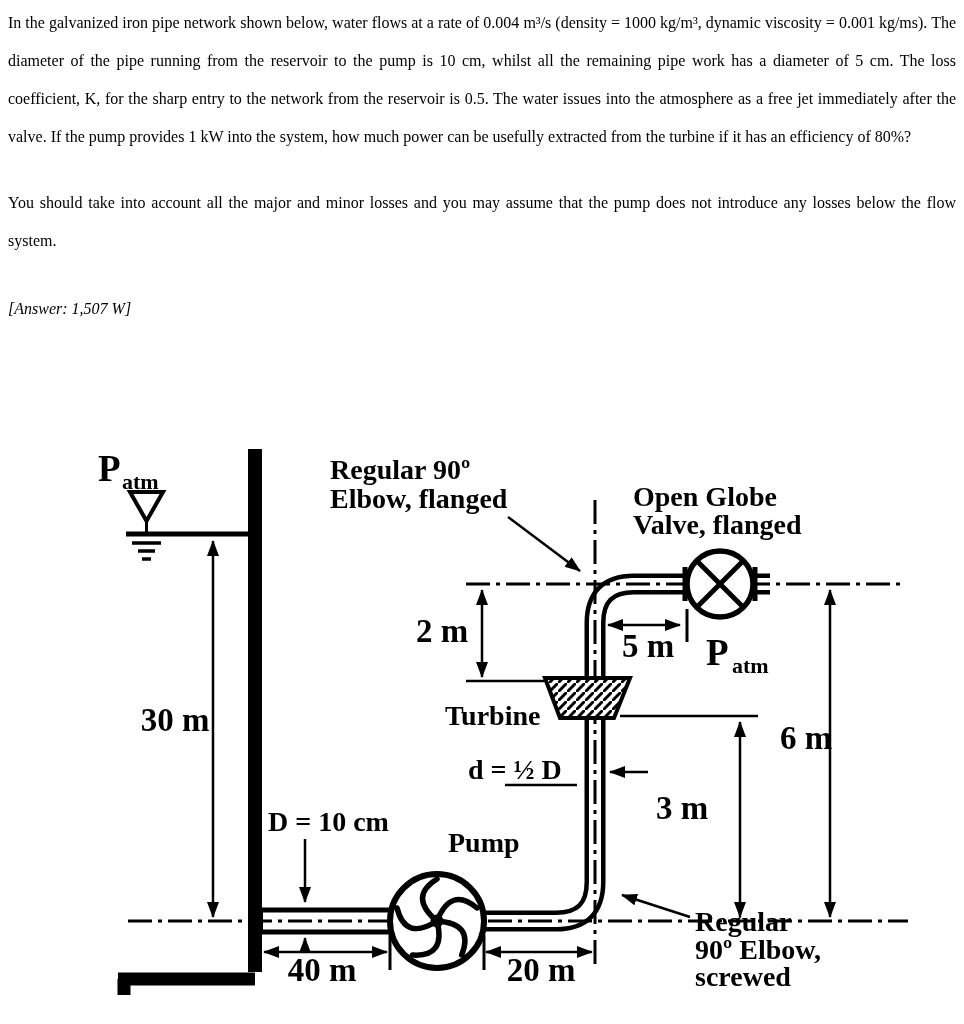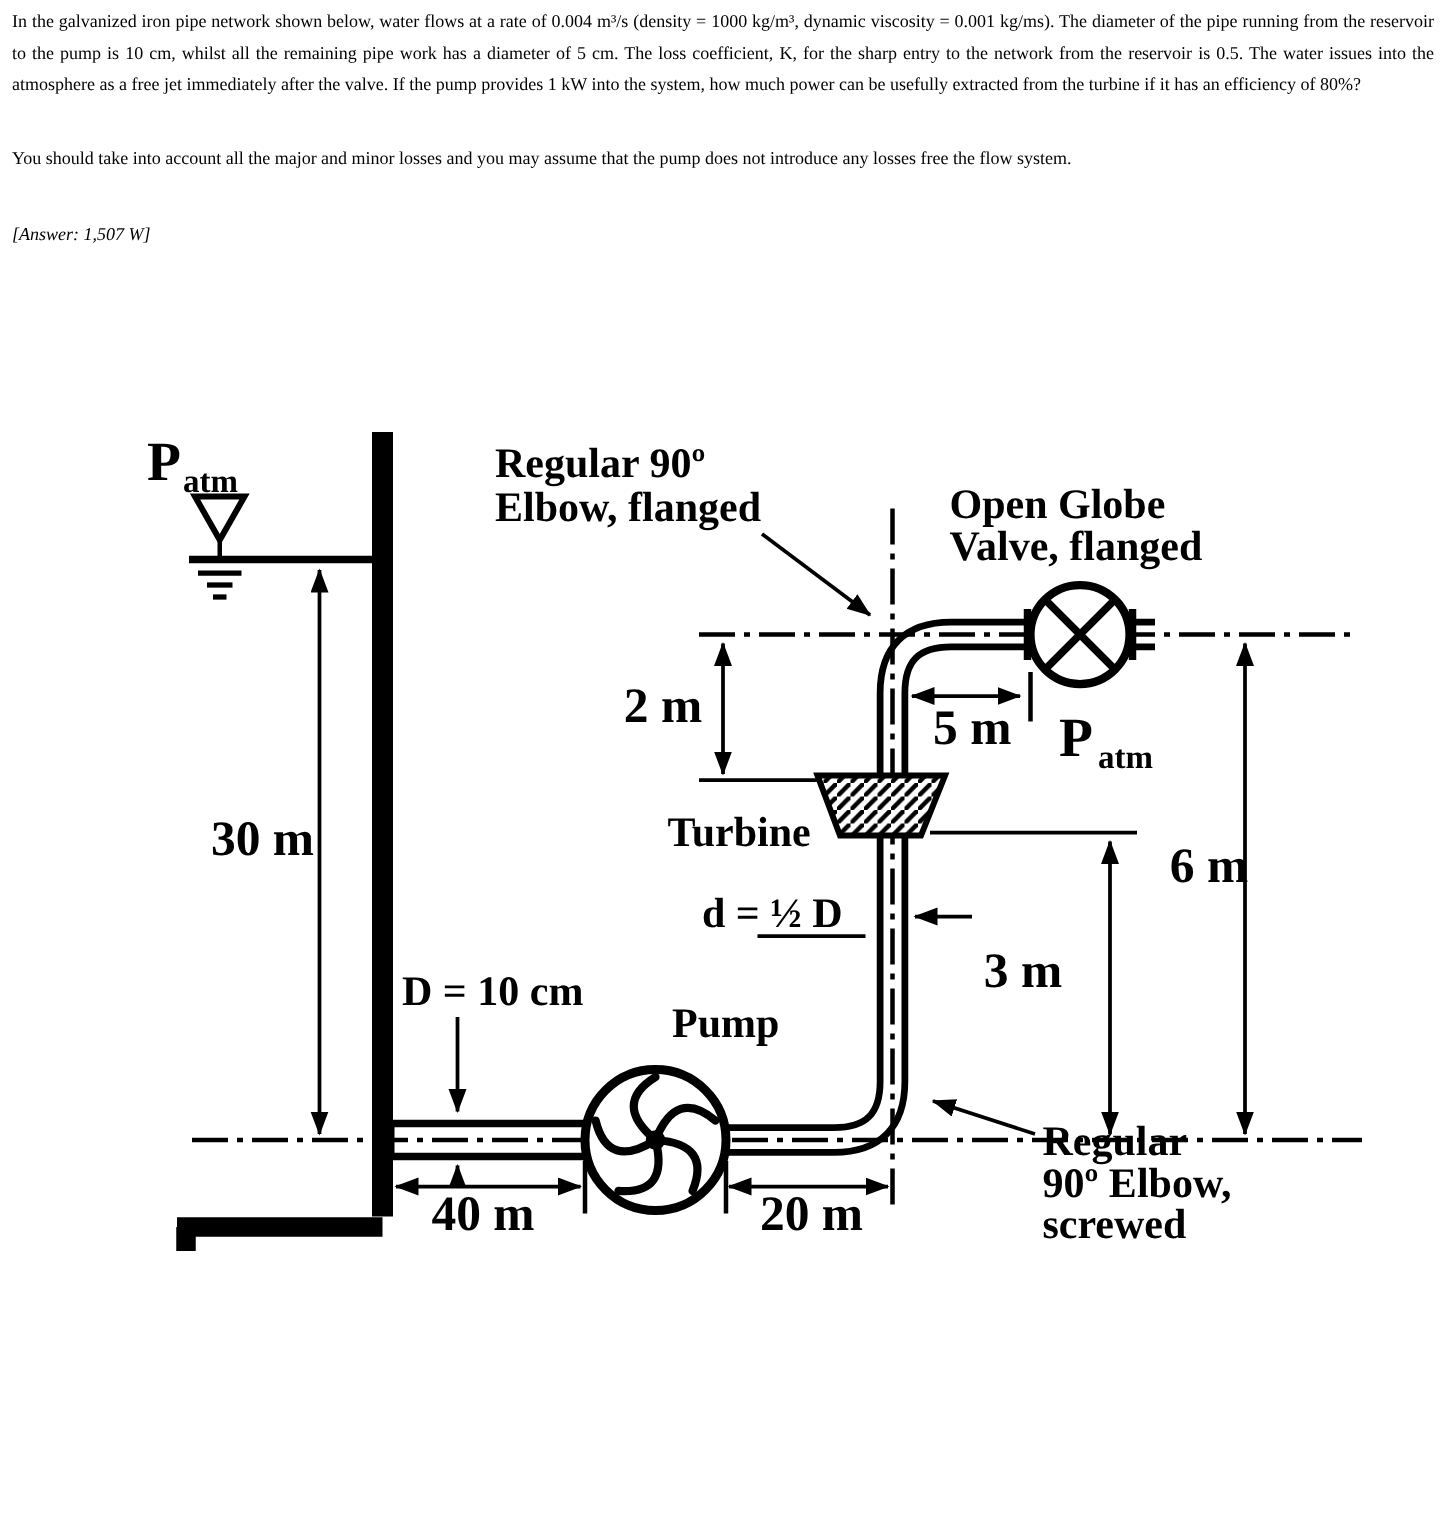--- a/index.html
+++ b/index.html
@@ -3,42 +3,42 @@
 <meta charset="utf-8">
 <style>
   html,body{margin:0;padding:0;background:#ffffff;}
   .page{
     width:964px;height:1024px;background:#ffffff;color:#000;
     font-family:"Liberation Serif", serif;
     overflow:hidden;position:relative;
   }
   .doc{padding:4px 8px 0 8px;}
   .doc p{
-    margin:0;font-size:12px;line-height:21px;text-align:justify;
+    margin:0;font-size:16px;line-height:38px;text-align:justify;
   }
   .doc p.para2{margin-top:28px;}
   .doc p.answer{margin-top:30px;font-style:italic;text-align:left;}
   svg.diagram{display:block;margin-top:108px;}
   svg .lbl{font-family:"Liberation Serif",serif;font-weight:bold;font-size:28px;fill:#000;}
   svg .dim{font-family:"Liberation Serif",serif;font-weight:bold;font-size:33px;fill:#000;}
   svg .psym{font-family:"Liberation Serif",serif;font-weight:bold;font-size:37px;fill:#000;}
   svg .psub{font-family:"Liberation Serif",serif;font-weight:bold;font-size:22px;fill:#000;}
   svg .dimline{stroke:#000;stroke-width:2.5;fill:none;}
   svg .refline{stroke:#000;stroke-width:2.5;fill:none;}
   svg .tick{stroke:#000;stroke-width:3;fill:none;}
   svg .cline{stroke:#000;stroke-width:3;fill:none;stroke-dasharray:24 6 4 6;}
 </style>
 </head>
 <body>
 
 <div class="page">
 
   <div class="doc">
     <p>In the galvanized iron pipe network shown below, water flows at a rate of 0.004 m³/s (density = 1000 kg/m³, dynamic viscosity = 0.001 kg/ms). The diameter of the pipe running from the reservoir to the pump is 10 cm, whilst all the remaining pipe work has a diameter of 5 cm. The loss coefficient, K, for the sharp entry to the network from the reservoir is 0.5. The water issues into the atmosphere as a free jet immediately after the valve. If the pump provides 1 kW into the system, how much power can be usefully extracted from the turbine if it has an efficiency of 80%?</p>
-    <p class="para2">You should take into account all the major and minor losses and you may assume that the pump does not introduce any losses free the flow system.</p>
+    <p class="para2">You should take into account all the major and minor losses and you may assume that the pump does not introduce any losses below the flow system.</p>
     <p class="answer">[Answer: 1,507 W]</p>
   </div>
 
   <svg class="diagram" width="964" height="569" viewBox="0 455 964 569">
     <defs>
       <marker id="arr" markerUnits="userSpaceOnUse" markerWidth="18" markerHeight="14" refX="15" refY="6" orient="auto-start-reverse">
         <path d="M0,0 L16,6 L0,12 Z" fill="#000"></path>
       </marker>
       <pattern id="hatch" patternUnits="userSpaceOnUse" width="9" height="9">
         <path d="M0 9 L9 0" stroke="#000" stroke-width="3"></path>

